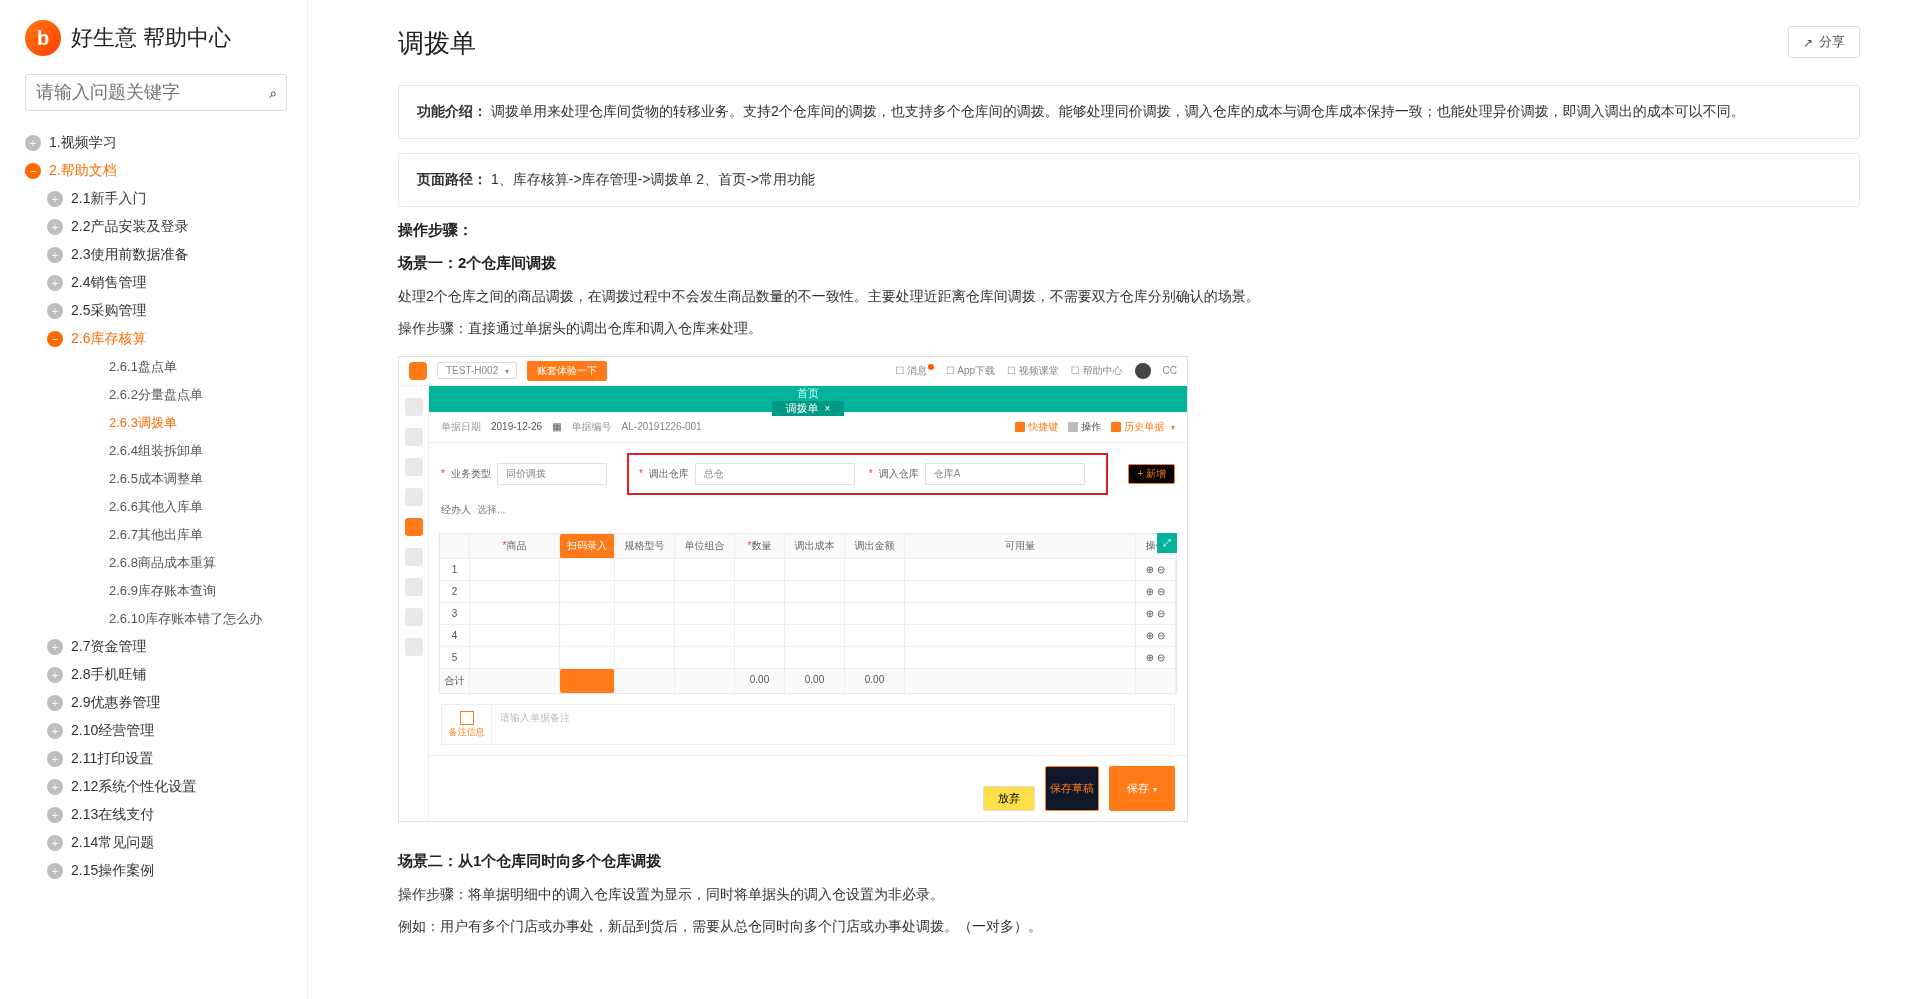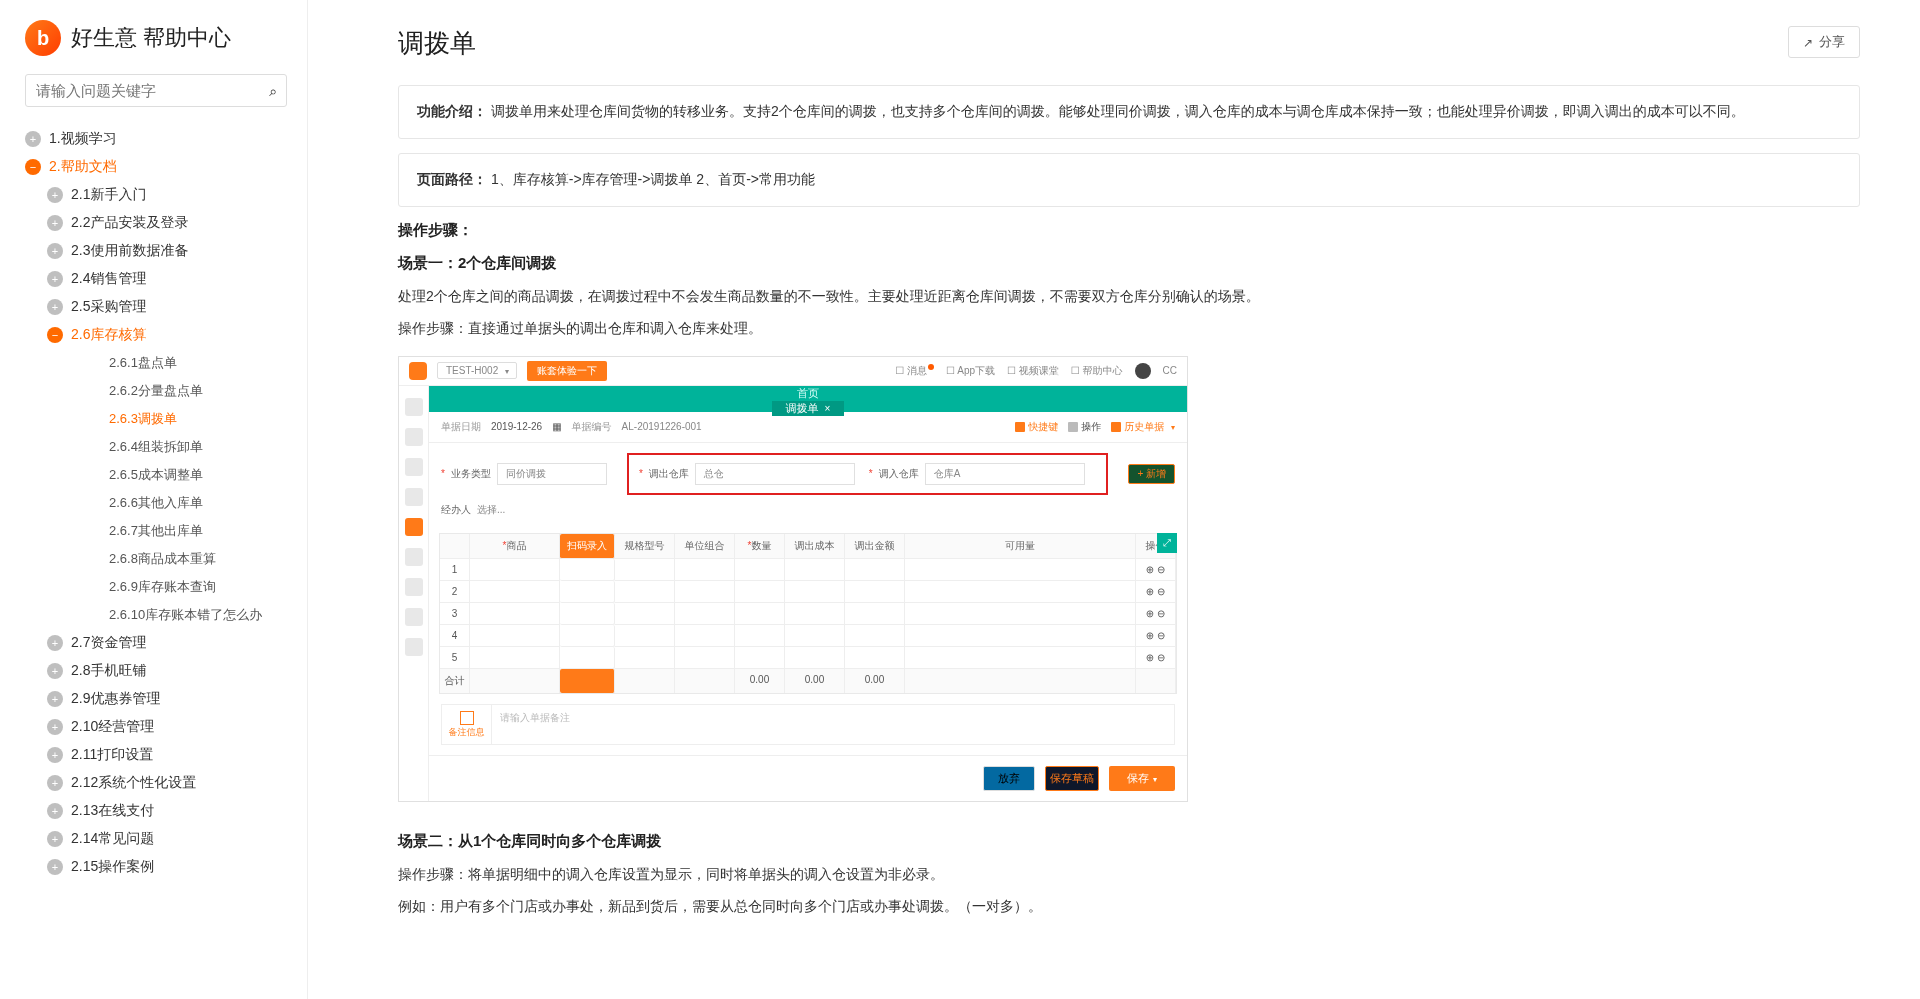--- a/index.html
+++ b/index.html
@@ -6,21 +6,21 @@
 body { font-family: "Microsoft YaHei", Arial, sans-serif; background: #fff; color: #333; font-size: 14px; }
 
 .container { display: flex; height: 100vh; }
 
 
 .sidebar { width: 308px; padding: 20px 20px 20px 25px; border-right: 1px solid #eee; overflow-y: auto; background:#fff; }
 .logo-row { display: flex; align-items: center; margin-bottom: 18px; }
 .logo-icon { width: 36px; height: 36px; border-radius: 50%; background: linear-gradient(135deg,#ff7a18,#ff3d00); color:#fff; display:flex; align-items:center; justify-content:center; font-weight:bold; font-size:20px; margin-right:10px;}
 .logo-text { font-size: 22px; font-weight: 500; color:#222; }
 .search-box { position: relative; margin-bottom: 18px; }
-.search-input { width: 100%; border: 1px solid #ddd; border-radius: 3px; padding: 7px 32px 7px 10px; font-size: 15px; outline:none; }
+.search-input { width: 100%; border: 1px solid #ddd; border-radius: 3px; padding: 7px 32px 7px 10px; font-size: 18px; outline:none; }
 .search-icon { position: absolute; right: 10px; top: 50%; transform: translateY(-50%); color:#333; font-size:14px; }
 
 .tree { list-style: none; }
 .tree li { list-style: none; }
 .tree .node { display:flex; align-items:center; padding: 5px 0; cursor:pointer; color:#333; font-size:14px; }
 .tree .node.active { color:#ff6a00; }
 .tree .toggle { width:16px; height:16px; border-radius:50%; background:#bfbfbf; color:#fff; display:inline-flex; align-items:center; justify-content:center; font-size:11px; margin-right:8px; line-height:1; }
 .tree .toggle.open { background:#ff6a00; }
 .tree .lvl1 { padding-left: 0; }
 .tree .lvl2 { padding-left: 22px; }
@@ -73,40 +73,40 @@
 .tb-icon.grey { background:#bbb;}
 
 .app-form-row { display:flex; gap:14px; padding:10px 12px 4px; align-items:center; font-size:10px;}
 .app-field { display:flex; align-items:center; gap:6px; }
 .app-field .req { color:#f04134;}
 .app-field .lbl { color:#666;}
 .app-field .val { border:1px solid #e0e0e0; padding:3px 20px 3px 8px; min-width:110px; color:#888; position:relative;}
 .app-field .val.wide { min-width:160px;}
 .hl-red { border:2px solid #e02020 !important; padding:8px 10px; }
 .app-form-box { margin:0 6px; }
-.store-btn { border:1px solid #ff7a18; color:#ff7a18; padding:2px 8px; font-size:10px; border-radius:2px; background:#14532d;}
+.store-btn { border:1px solid #ff7a18; color:#ff7a18; padding:2px 8px; font-size:10px; border-radius:2px; background:#000000;}
 
 .app-row2 { display:flex; gap:20px; padding:4px 12px 10px; font-size:10px; color:#888;}
 
 .app-table { margin:6px 10px 0; border:1px solid #e9e9e9; position:relative;}
 .app-th { display:flex; background:#fafafa; font-size:10px; color:#666;}
 .app-th > div, .app-tr > div { padding:5px 4px; border-right:1px solid #eee; border-bottom:1px solid #eee; text-align:center; flex-shrink:0;}
 .c-idx{width:30px;} .c-name{width:90px;} .c-scan{width:55px;background:#ff7a18;color:#fff;border-radius:2px;} .app-tr .c-scan{background:transparent;color:#666;} .c-spec{width:60px;} .c-unit{width:60px;} .c-qty{width:50px;} .c-cost{width:60px;} .c-amt{width:60px;} .c-avail{width:80px; flex:1;} .c-op{width:40px;}
 .app-tr { display:flex; min-height:22px; font-size:10px;}
 .app-tfoot { display:flex; font-size:10px; background:#fafafa;}
 .app-tfoot > div { padding:5px 4px; text-align:center; border-right:1px solid #eee;}
 .maximize-badge { position:absolute; right:-1px; top:-1px; width:20px; height:20px; background:#00b39a; color:#fff; display:flex;align-items:center;justify-content:center; font-size:10px;}
 
 .app-remark { display:flex; margin:10px 12px; border:1px solid #eee; }
 .app-remark .rlabel { width:50px; text-align:center; font-size:9px; color:#ff7a18; padding:6px 2px; border-right:1px solid #eee; line-height:1.2;}
 .app-remark .rlabel .ic { width:14px;height:14px;border:1px solid #ff7a18;margin:0 auto 2px;}
 .app-remark .rinput { flex:1; padding:6px 8px; color:#bbb; font-size:10px;}
 
 .app-footer { display:flex; justify-content:flex-end; gap:10px; padding:10px 12px; border-top:1px solid #eee;}
-.btn-plain { border:1px solid #ddd; background:#0369a1; padding:4px 14px; font-size:11px; border-radius:2px;}
+.btn-plain { border:1px solid #ddd; background:#fde047; padding:4px 14px; font-size:11px; border-radius:2px;margin-top:20px;}
 .btn-outline-orange { border:1px solid #ff7a18; color:#ff7a18; background:#0f172a; padding:4px 4px; font-size:11px; border-radius:2px;}
 .btn-orange { background:#ff7a18; color:#fff; border:none; padding:4px 18px; font-size:11px; border-radius:2px;}
 .caret { font-size:8px; margin-left:4px;}
 
 </style>
 </head>
 <body>
 
 <div class="container">
 

